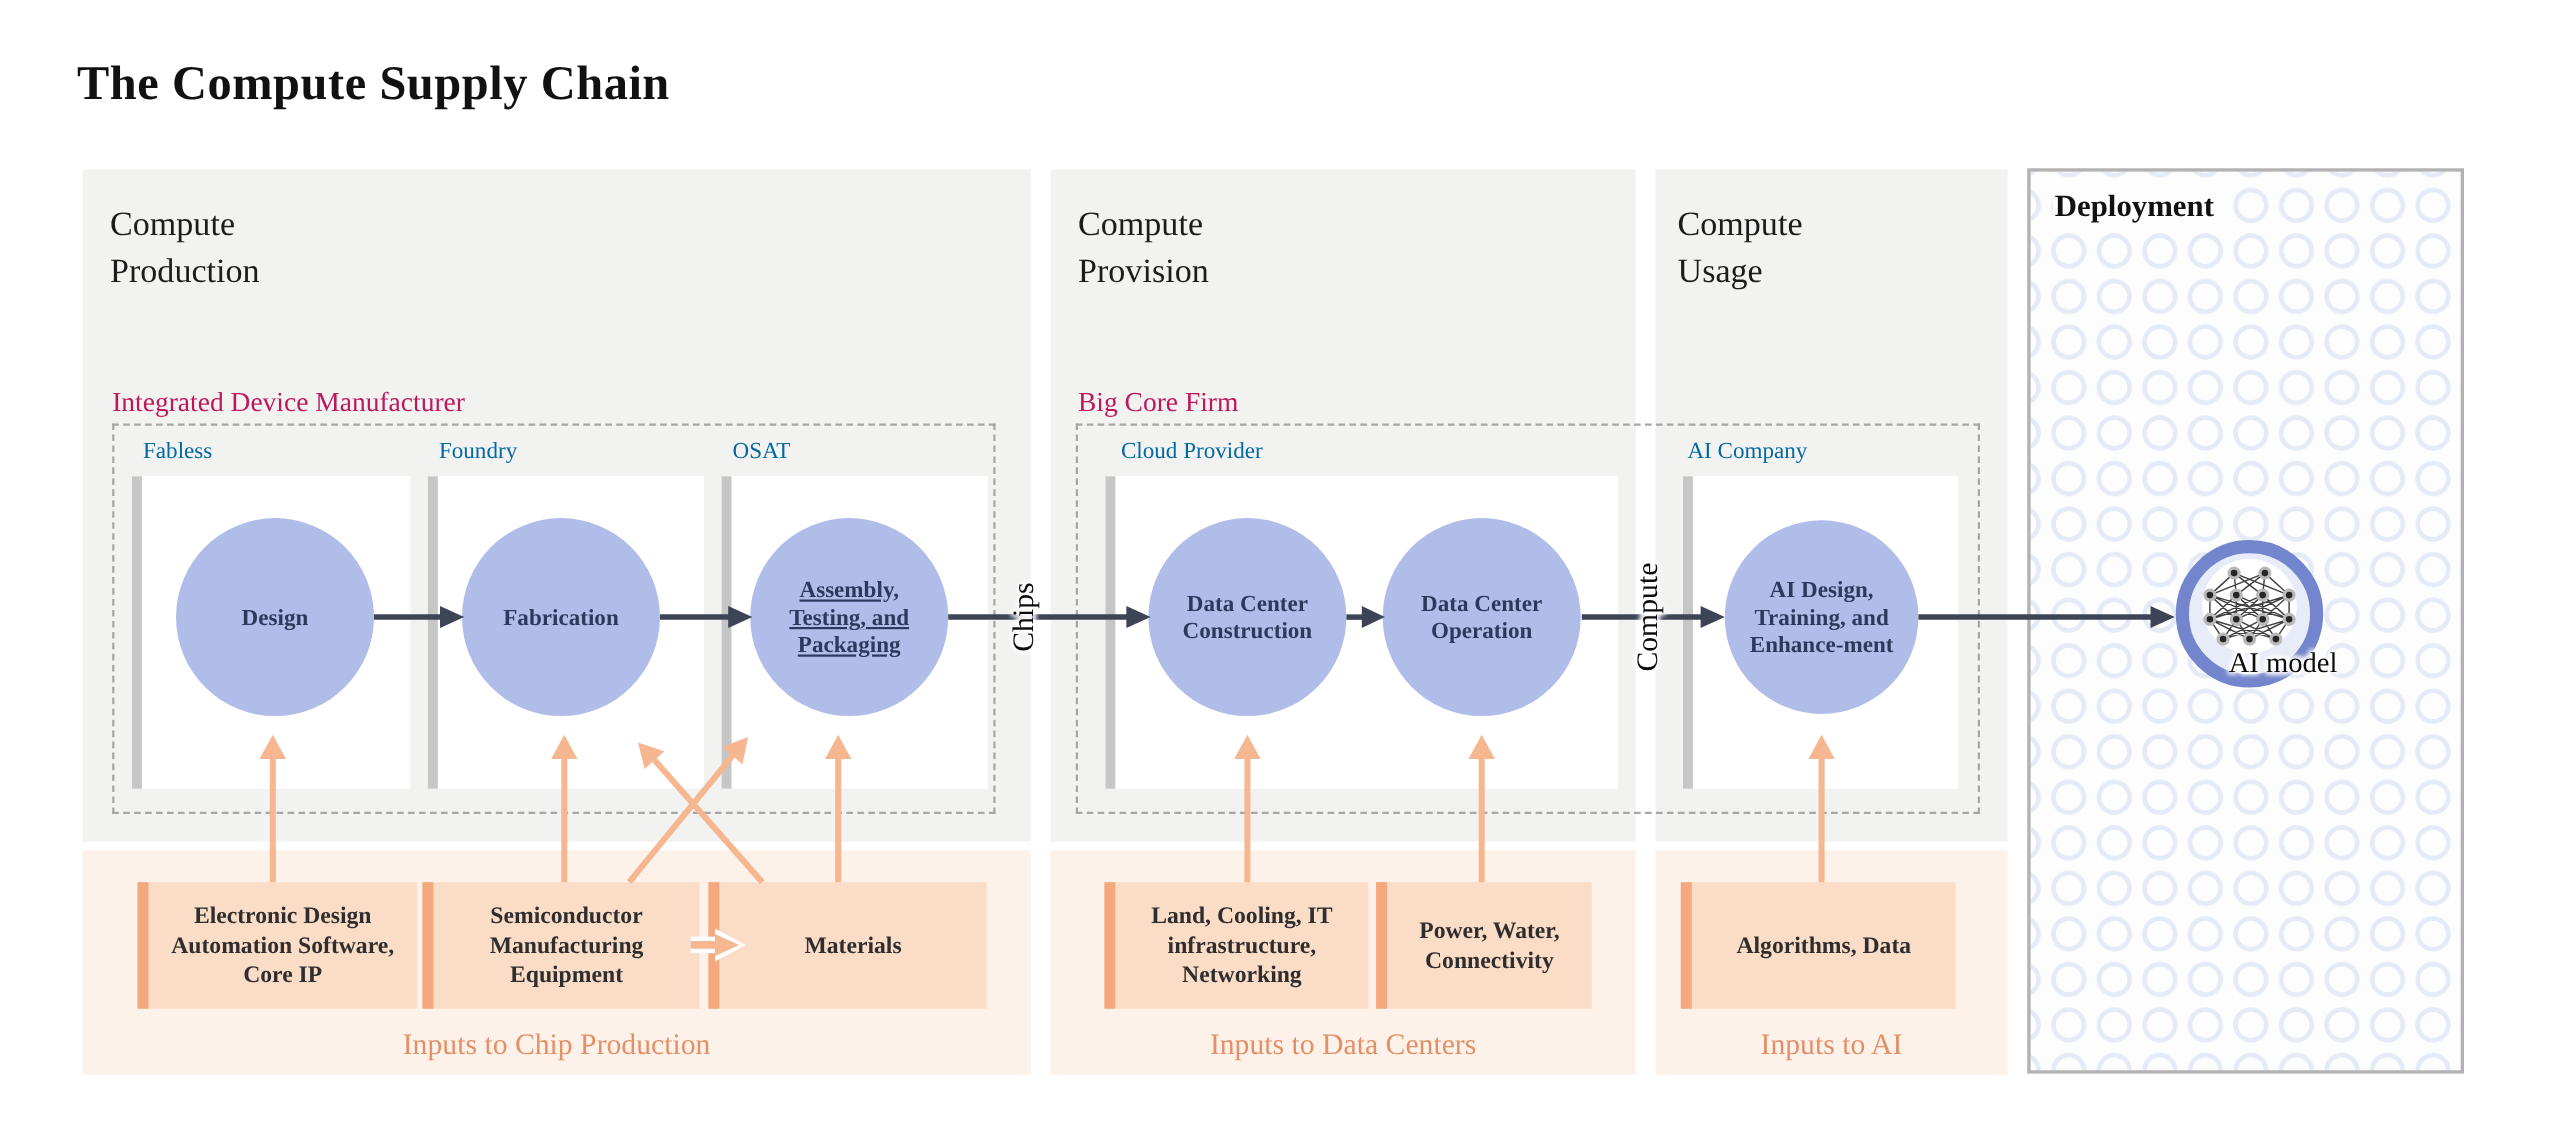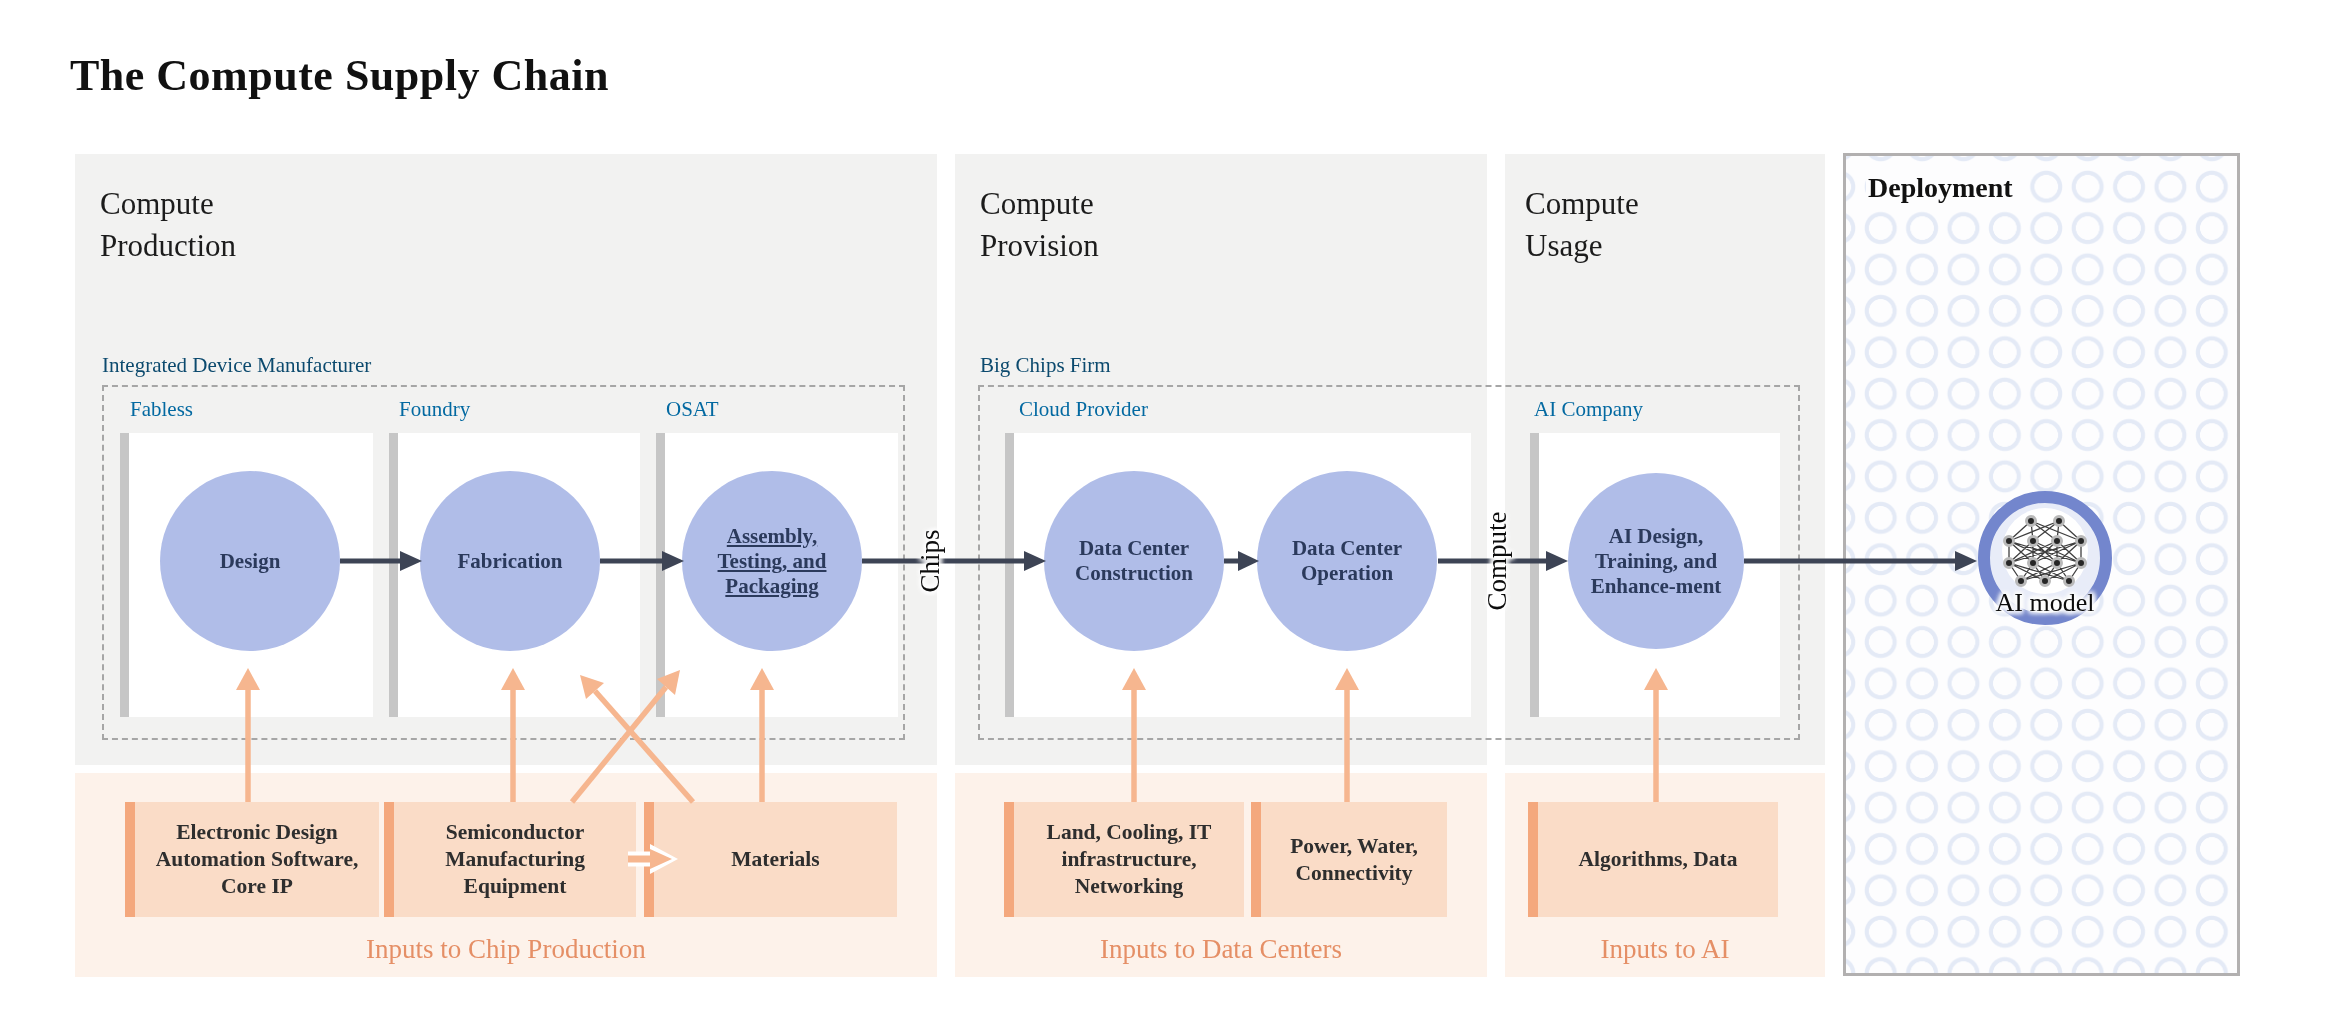--- a/index.html
+++ b/index.html
@@ -3,21 +3,21 @@
 <meta charset="utf-8">
 <style>
   html,body{margin:0;padding:0;background:#fff;}
   #canvas{position:relative;width:2325px;height:1035px;background:#fff;
           font-family:"Liberation Serif", serif;overflow:hidden;}
   .abs{position:absolute;}
   .panel{background:#f2f2f1;}
   .orange-zone{background:#fdf2ea;}
   .page-title{font-size:44px;font-weight:bold;color:#111;letter-spacing:0.5px;}
   .section-title{font-size:31px;color:#1c1c1c;line-height:42px;}
-  .group-label{font-size:21px;color:#0c4a6e;}
+  .group-label{font-size:25px;color:#be185d;}
   .lane-label{font-size:21px;color:#0369a1;}
   .dashed-box{border:2px dashed #a6a6a6;}
   .lane-box{background:#ffffff;border-left:9px solid #c6c6c6;}
   .node-circle{background:#b0bde8;border-radius:50%;display:flex;align-items:center;justify-content:center;
                text-align:center;color:#2b3a5c;font-weight:bold;font-size:21px;line-height:25px;}
   .node-circle span{display:block;width:150px;}
   .input-box{background:#fadcc7;border-left:10px solid #f4a87d;display:flex;align-items:center;justify-content:center;
              text-align:center;color:#2e2e2e;font-weight:bold;font-size:21.5px;line-height:27px;}
   .caption{font-size:27px;color:#e58f66;text-align:center;}
   .rot-label{font-size:27px;color:#0c0c0c;text-align:center;line-height:40px;
@@ -58,21 +58,21 @@
     <div>Compute</div>
     <div>Provision</div>
   </div>
   <div class="abs section-title" style="left:1525px;top:183px;">
     <div>Compute</div>
     <div>Usage</div>
   </div>
   <div class="abs deploy-title" style="left:1866px;top:170px;">Deployment</div>
 
   <div class="abs group-label" style="left:102px;top:353px;">Integrated Device Manufacturer</div>
-  <div class="abs group-label" style="left:980px;top:353px;">Big Chips Firm</div>
+  <div class="abs group-label" style="left:980px;top:353px;">Big Core Firm</div>
 
   <div class="abs dashed-box" style="left:102px;top:385px;width:799px;height:351px;"></div>
   <div class="abs dashed-box" style="left:978px;top:385px;width:818px;height:351px;"></div>
 
   <div class="abs lane-label" style="left:130px;top:397px;">Fabless</div>
   <div class="abs lane-label" style="left:399px;top:397px;">Foundry</div>
   <div class="abs lane-label" style="left:666px;top:397px;">OSAT</div>
   <div class="abs lane-label" style="left:1019px;top:397px;">Cloud Provider</div>
   <div class="abs lane-label" style="left:1534px;top:397px;text-align:right;">AI Company</div>
 
@@ -190,15 +190,15 @@
         <circle cx="2021" cy="581" r="4.5"></circle>
           <circle cx="2045" cy="581" r="4.5"></circle>
           <circle cx="2069" cy="581" r="4.5"></circle>
       </g>
     </g>
   </svg>
 
   <div class="abs rot-label" style="left:870px;top:541px;width:120px;height:40px;">Chips</div>
   <div class="abs rot-label" style="left:1437px;top:541px;width:120px;height:40px;">Compute</div>
 
-  <div class="abs model-label" style="left:1965px;top:588px;width:160px;">AI model</div>
+  <div class="abs model-label" style="left:1965px;top:588px;width:160px;text-align:right;">AI model</div>
 
 </div>
 
 </body></html>

